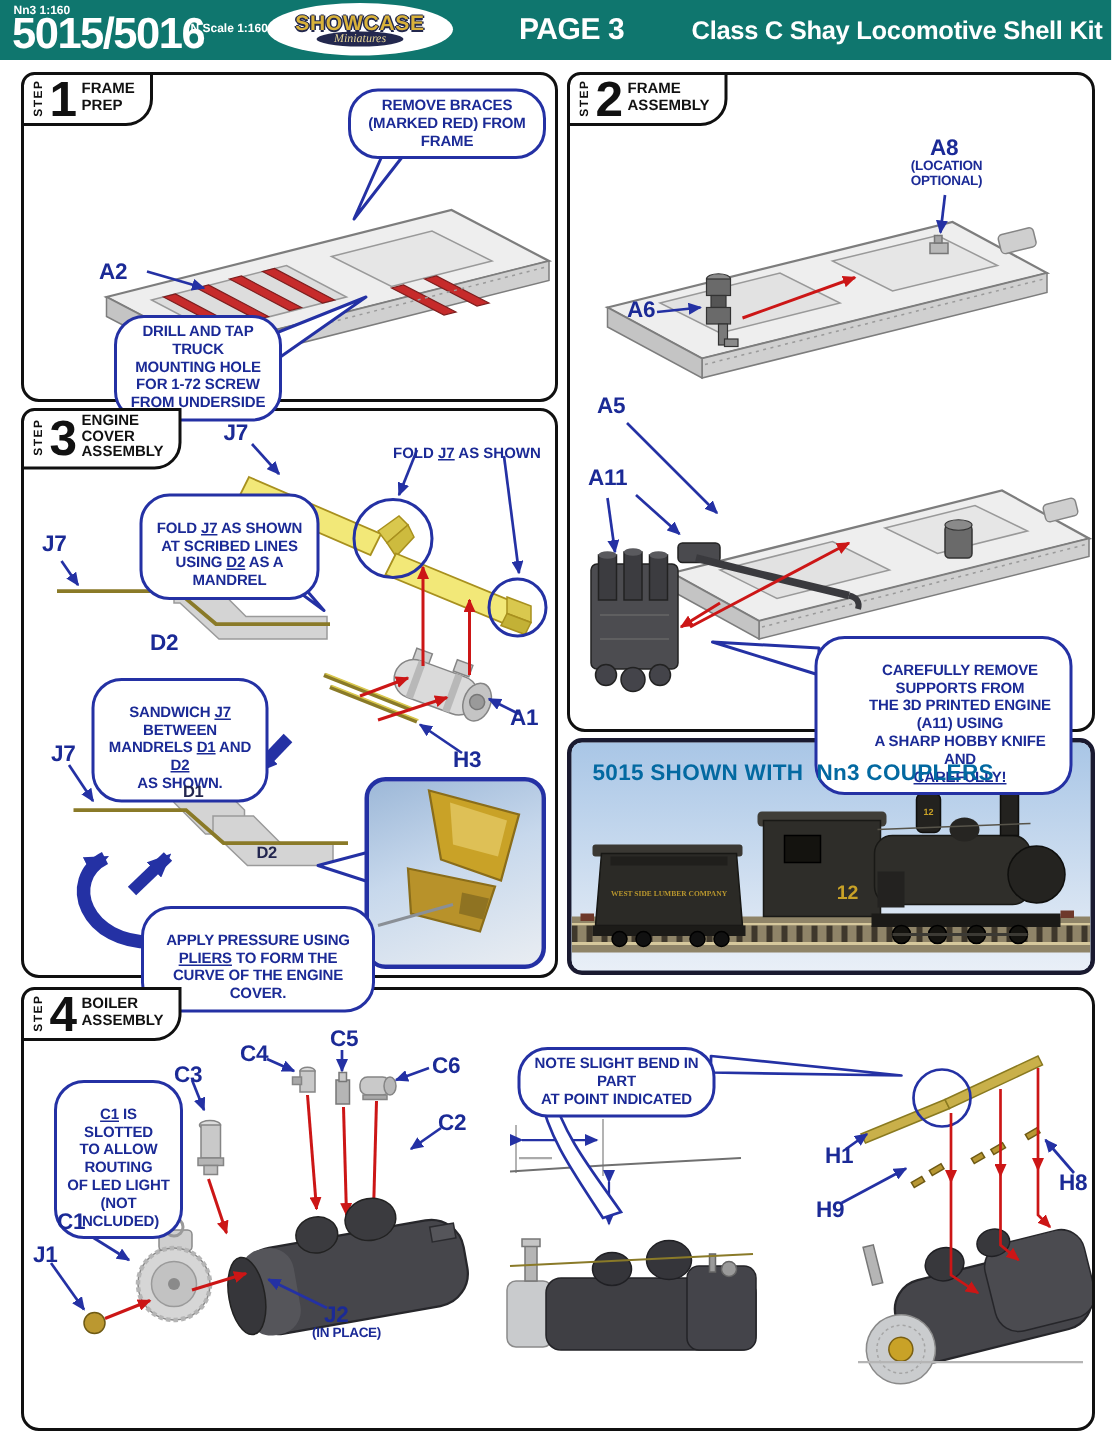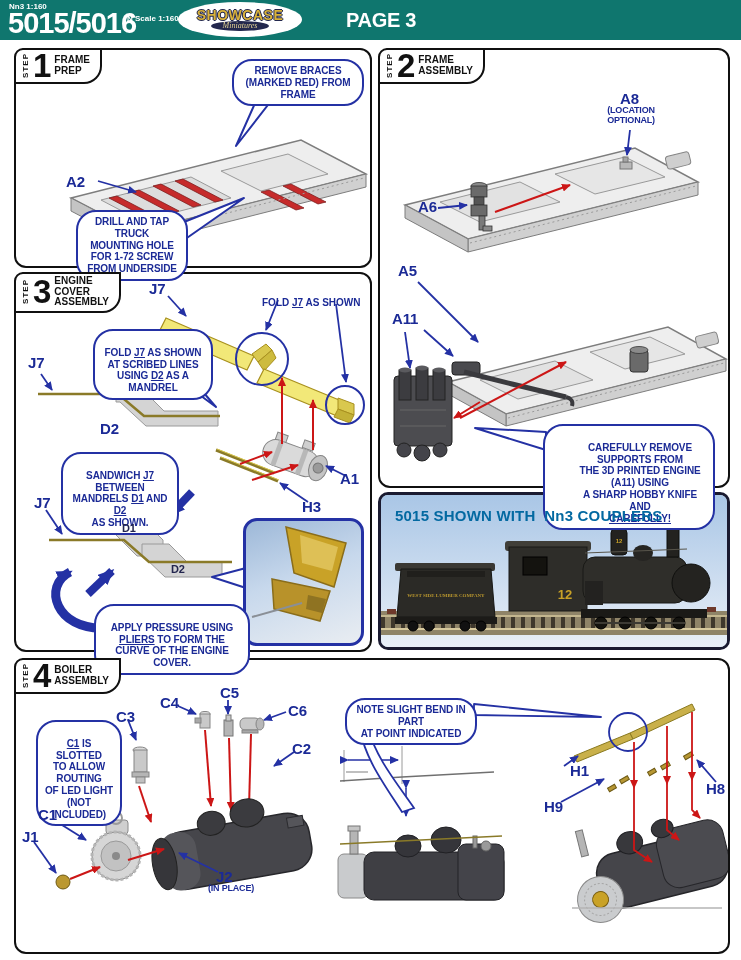--- a/index.html
+++ b/index.html
@@ -55,20 +55,21 @@
 
   <div class="topbar">
     <span class="scaleL">Nn3  1:160</span>
     <span class="scaleR">N  Scale  1:160</span>
     <span class="product">5015/5016</span>
     <div class="logo">
       <span class="logo1">SHOWCASE</span>
       <span class="logo2">Miniatures</span>
     </div>
     <span class="pagelbl">PAGE 3</span>
+    <span class="title">Class C Shay Locomotive Shell Kit</span>
   </div>
 
   <section class="panel p1">
     <svg class="art" width="354" height="216" viewBox="0 0 354 216">
       <defs>
         <marker id="m-n1" markerWidth="9" markerHeight="8" refX="8" refY="4" orient="auto" markerUnits="userSpaceOnUse">
             <path d="M0,0L9,4L0,8Z" fill="#2431a4"></path>
           </marker>
       </defs>
       <g>
@@ -500,18 +501,18 @@
     <div class="pl" style="left:144px;top:34px;">C4</div>
     <div class="pl" style="left:204px;top:24px;">C5</div>
     <div class="pl" style="left:272px;top:42px;">C6</div>
     <div class="pl" style="left:276px;top:80px;">C2</div>
     <div class="pl" style="left:22px;top:146px;">C1</div>
     <div class="pl" style="left:6px;top:168px;">J1</div>
     <div class="pl" style="left:200px;top:208px;">J2</div>
     <div class="pl sm" style="left:180px;top:224px;width:70px;">(IN PLACE)</div>
     <div class="co" style="left:329px;top:38px;width:132px;">NOTE SLIGHT BEND IN PART
 AT POINT INDICATED</div>
-    <div class="pl" style="left:554px;top:102px;">H1</div>
+    <div class="pl" style="left:534px;top:102px;">H1</div>
     <div class="pl" style="left:528px;top:138px;">H9</div>
     <div class="pl" style="left:690px;top:120px;">H8</div>
   </section>
 
 </div>
 
 </body></html>

